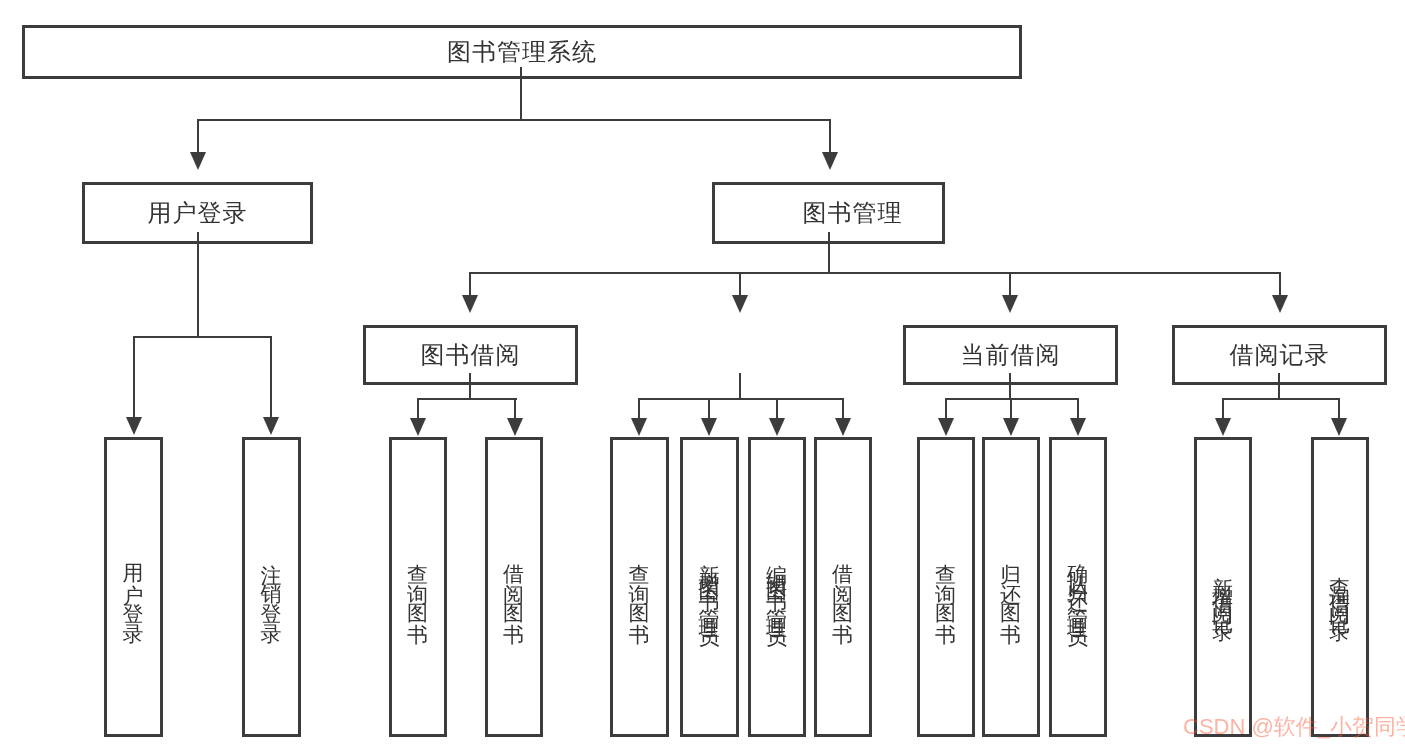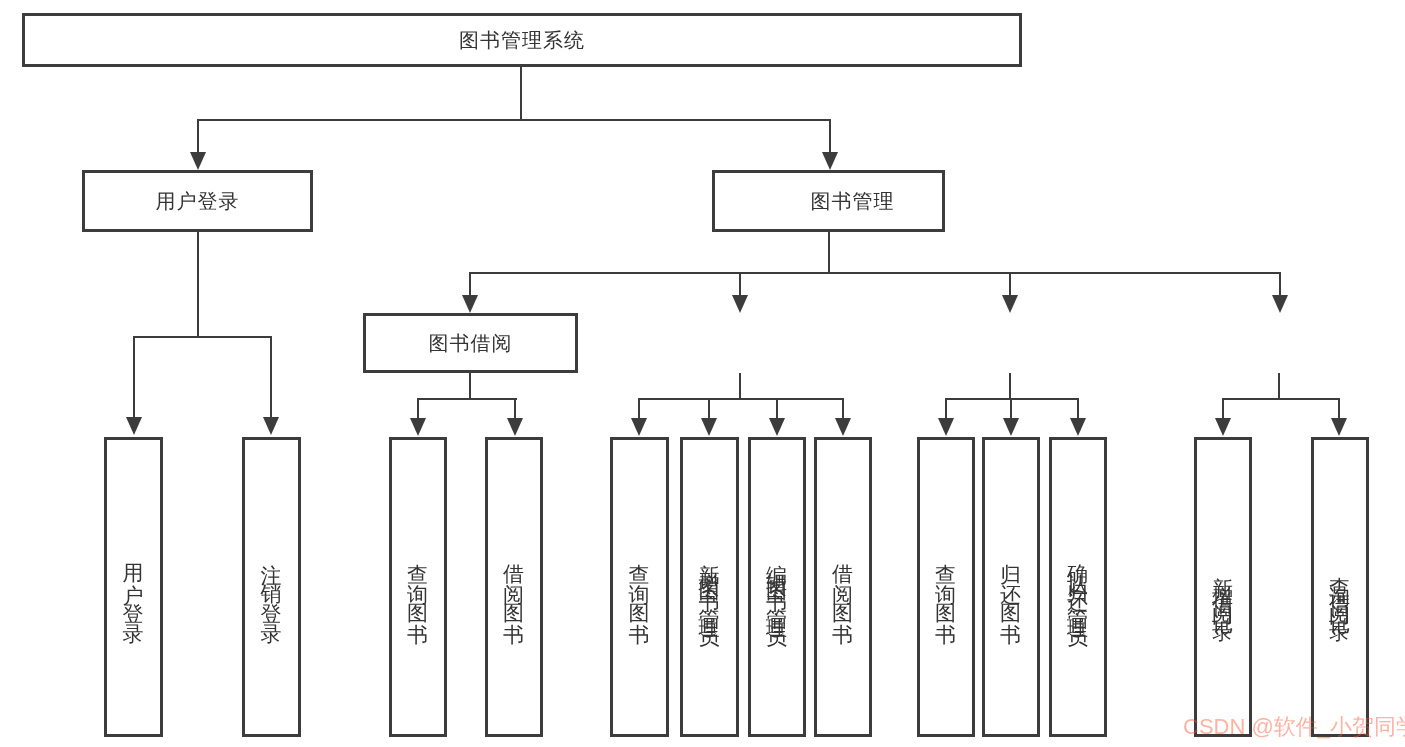--- a/index.html
+++ b/index.html
@@ -5,21 +5,21 @@
   html,body{margin:0;padding:0;background:#ffffff;}
   .canvas{
     position:relative;width:1405px;height:747px;background:#ffffff;
     font-family:"Liberation Sans","DejaVu Sans",sans-serif;overflow:hidden;
   }
   .node{
     position:absolute;box-sizing:border-box;background:#ffffff;
     border:3px solid #3c3c3c;color:#333333;
     display:flex;align-items:center;justify-content:center;
   }
-  .hnode{font-size:20px;letter-spacing:1px;}
+  .hnode{font-size:24px;letter-spacing:1px;margin-top:12px;}
   .leaf{
     writing-mode:vertical-rl;text-orientation:mixed;
     font-size:21px;letter-spacing:20px;line-height:1;
   }
   .leaf.tight{letter-spacing:9px;}
   .vline,.hline{position:absolute;background:#3c3c3c;}
   .arr{
     position:absolute;width:0;height:0;
     border-left:8px solid transparent;border-right:8px solid transparent;
     border-top:18px solid #3c3c3c;
@@ -65,20 +65,26 @@
   <div class="arr" style="left:462px;top:295px;"></div>
   <div class="vline" style="left:739px;top:272px;width:2px;height:24px;"></div>
   <div class="arr" style="left:732px;top:295px;"></div>
   <div class="vline" style="left:1009px;top:272px;width:2px;height:24px;"></div>
   <div class="arr" style="left:1002px;top:295px;"></div>
   <div class="vline" style="left:1279px;top:272px;width:2px;height:24px;"></div>
   <div class="arr" style="left:1272px;top:295px;"></div>
 
   <div class="node hnode" style="left:363px;top:313px;width:215px;height:60px;">
     <span>图书借阅</span>
+  </div>
+  <div class="node hnode" style="left:903px;top:313px;width:215px;height:60px;">
+    <span>当前借阅</span>
+  </div>
+  <div class="node hnode" style="left:1172px;top:313px;width:215px;height:60px;">
+    <span>借阅记录</span>
   </div>
 
   <div class="vline" style="left:469px;top:373px;width:2px;height:25px;"></div>
   <div class="hline" style="left:417px;top:398px;width:100px;height:2px;"></div>
   <div class="vline" style="left:417px;top:398px;width:2px;height:21px;"></div>
   <div class="arr" style="left:410px;top:418px;"></div>
   <div class="vline" style="left:514px;top:398px;width:2px;height:21px;"></div>
   <div class="arr" style="left:507px;top:418px;"></div>
 
   <div class="vline" style="left:739px;top:373px;width:2px;height:25px;"></div>

